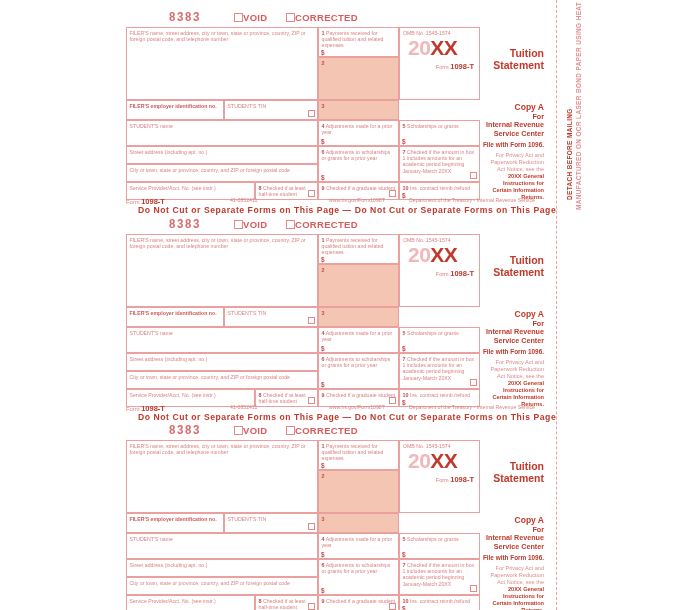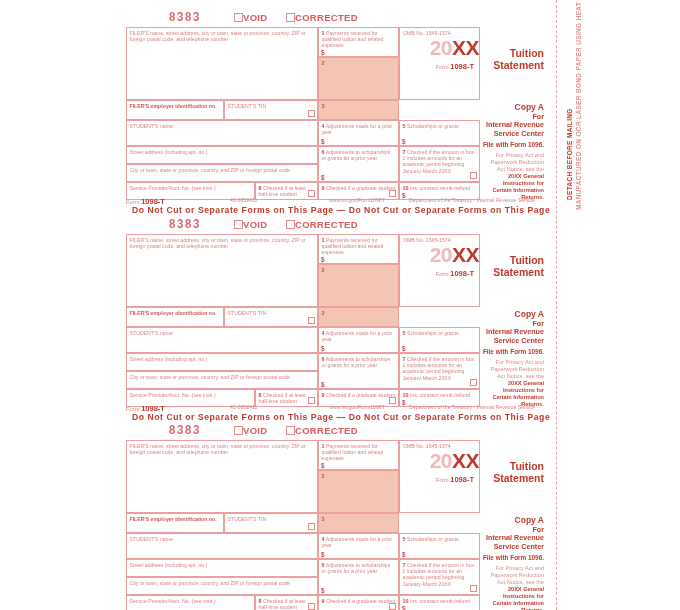--- a/index.html
+++ b/index.html
@@ -71,24 +71,25 @@
     font-size:6.5px; font-weight:bold; color:#c94a4a;
   }
   .mini-cb {
     position:absolute; right:2.5px; bottom:2px;
     width:7px; height:7px; border:1px solid #e58a8a; background:#fff;
   }
 
   
   .omb-lbl { font-size:5.2px; color:#d98484; padding:1.5px 0 0 3px; display:block; }
   .year-big {
-    text-align:right; margin-top:1px;
+    text-align:left; margin-top:1px;
     font-family:"Liberation Sans", sans-serif;
     font-weight:bold; font-size:21px; letter-spacing:-0.5px;
     line-height:22px;
+    padding-left:8px;
   }
   .year-20 { color:#f0b8b8; }
   .year-xx { color:#c0392b; }
   .form-no {
     text-align:right; padding-right:5px;
     font-size:5.5px; color:#d98484; margin-top:3px;
   }
   .form-no b { font-size:7.5px; color:#c0392b; }
 
   
@@ -109,21 +110,21 @@
   }
   .copya .l4 b { color:#c0392b; }
 
   
   .footer { position:relative; width:418px; height:18px; }
   .f-row { position:relative; height:8px; }
   .f-item { position:absolute; font-size:5.2px; color:#d98484; white-space:nowrap; }
   .f-form { left:0; top:0; font-size:5.8px; }
   .f-form b { font-size:7.5px; color:#c0392b; }
   .donotcut {
-    position:absolute; left:6px; top:8px; width:418px;
+    position:absolute; left:12px; top:8px; width:418px;
     text-align:center; font-weight:bold; font-size:8.6px;
     color:#c0392b; letter-spacing:0.55px; white-space:nowrap;
   }
 
   
   .perf {
     position:absolute; top:0; left:556px; height:610px;
     border-left:1px dashed #e8a0a0;
   }
   .vtext {

